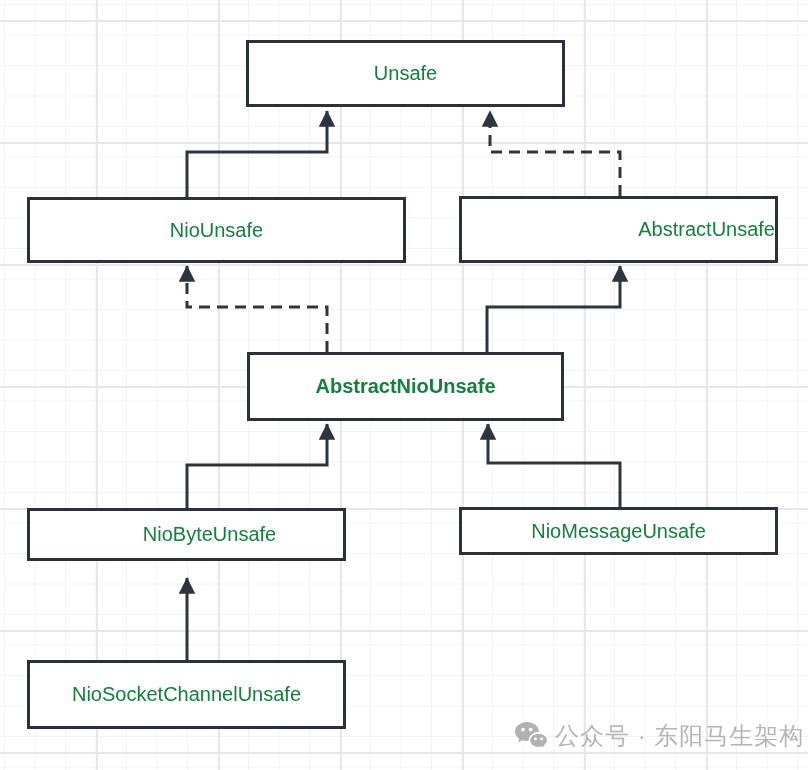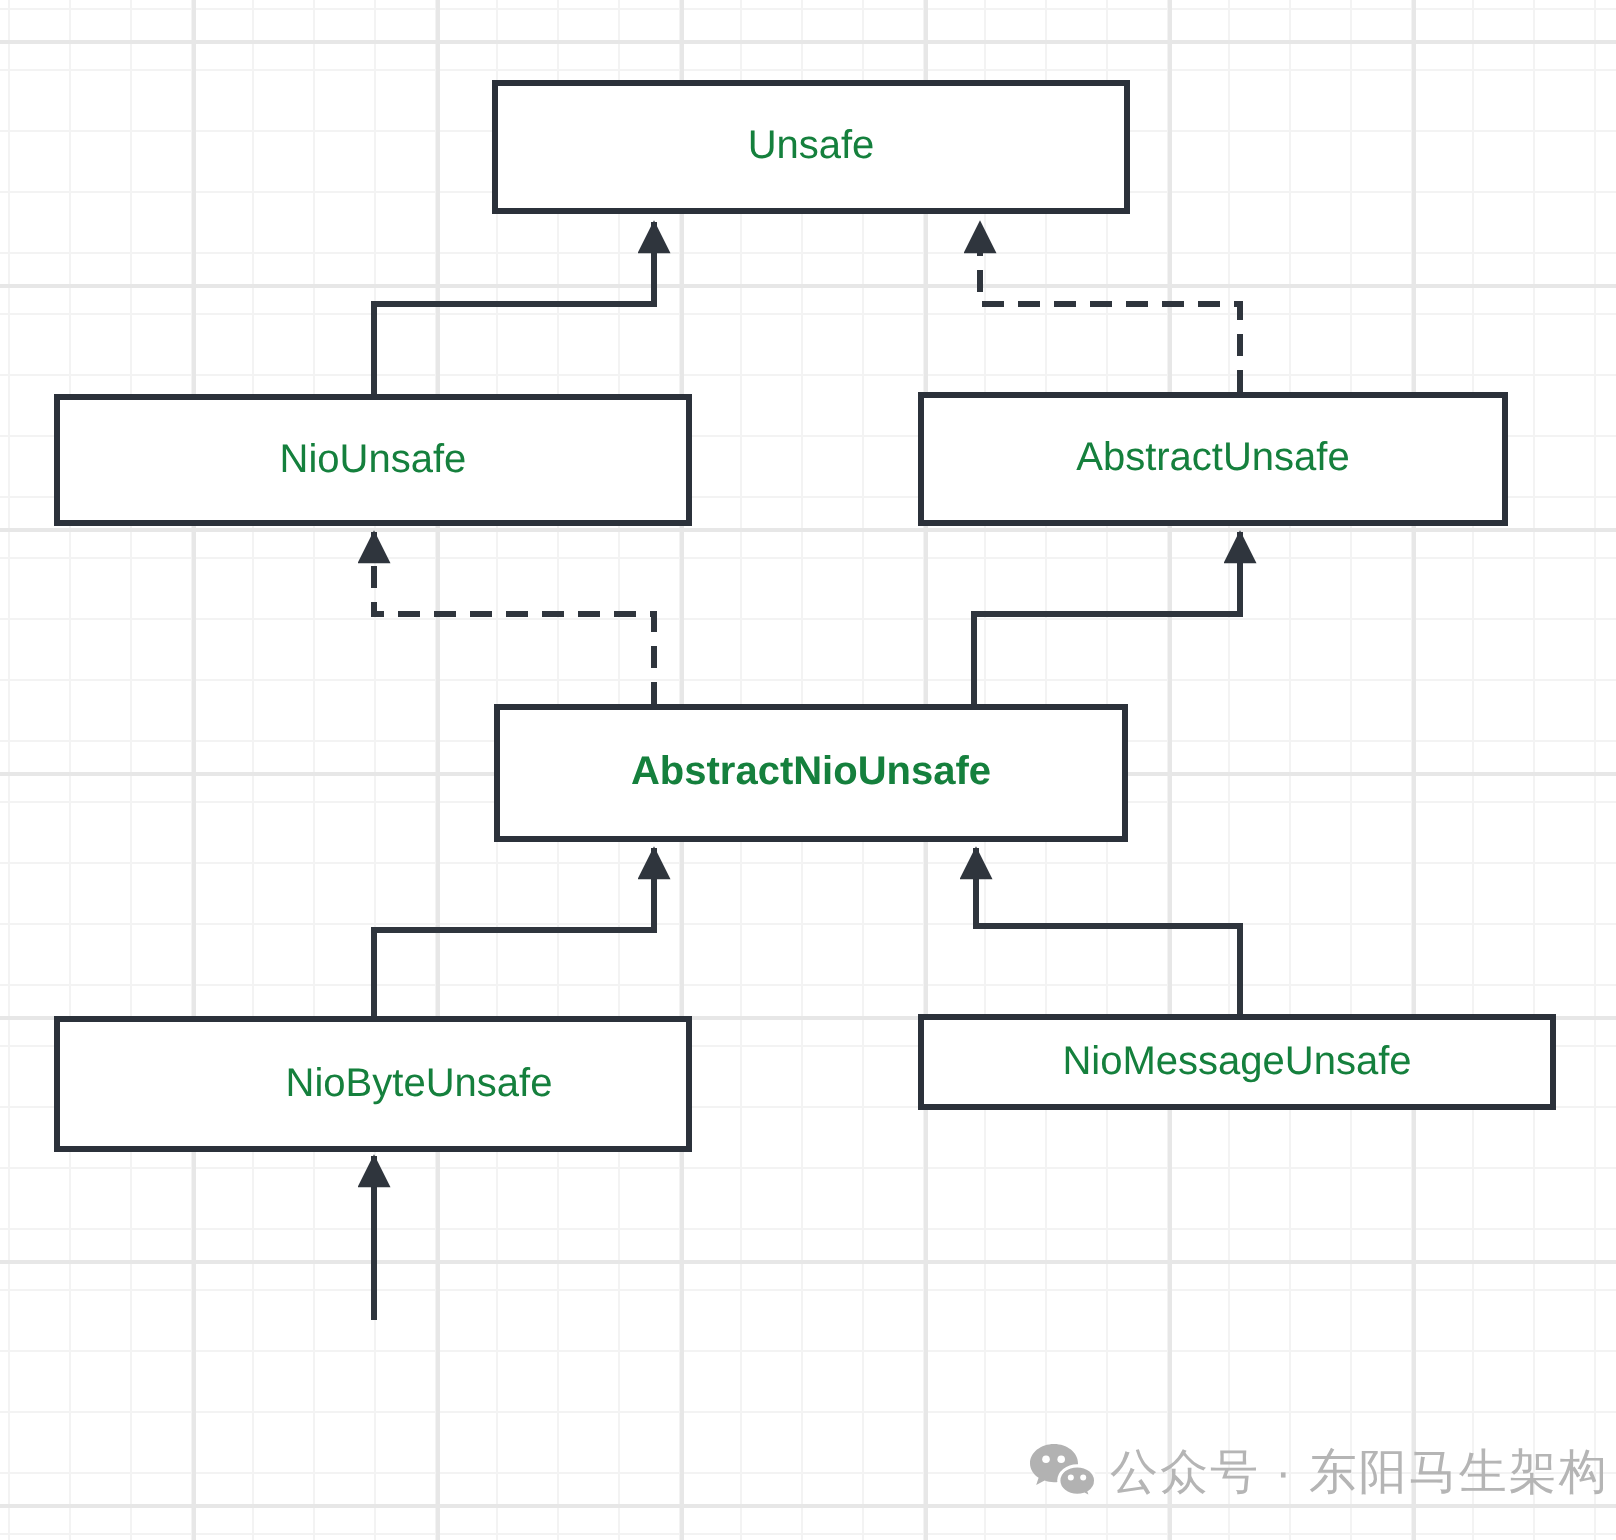--- a/index.html
+++ b/index.html
@@ -41,24 +41,24 @@
     background: #ffffff;
     border: 3px solid #2b313a;
     display: flex;
     align-items: center;
     justify-content: center;
     font-size: 20px;
     color: #15803d;
     white-space: nowrap;
   }
   .node-unsafe                     { left: 246px; top: 40px;  width: 319px; height: 67px; }
-  .node-nio-unsafe                 { left: 27px;  top: 197px; width: 319px; height: 66px; }
-  .node-abstract-unsafe            { left: 459px; top: 196px; width: 295px; height: 67px; }
+  .node-nio-unsafe                 { left: 27px;  top: 197px; width: 379px; height: 66px; }
+  .node-abstract-unsafe            { left: 459px; top: 196px; width: 319px; height: 67px; justify-content: flex-end; }
   .node-abstract-nio-unsafe        { left: 247px; top: 352px; width: 317px; height: 69px; font-weight: bold; }
-  .node-nio-byte-unsafe            { left: 27px;  top: 508px; width: 319px; height: 68px; padding-left: 46px; }
+  .node-nio-byte-unsafe            { left: 27px;  top: 508px; width: 319px; height: 53px; padding-left: 46px; }
   .node-nio-message-unsafe         { left: 459px; top: 507px; width: 319px; height: 48px; }
   .node-nio-socket-channel-unsafe  { left: 27px;  top: 660px; width: 319px; height: 69px; }
   .watermark {
     position: absolute;
     left: 514px;
     top: 720px;
     display: flex;
     align-items: center;
     gap: 7px;
     color: #b5b5b5;
@@ -100,20 +100,23 @@
   </div>
   <div class="node node-abstract-nio-unsafe">
     <span>AbstractNioUnsafe</span>
   </div>
   <div class="node node-nio-byte-unsafe">
     <span>NioByteUnsafe</span>
   </div>
   <div class="node node-nio-message-unsafe">
     <span>NioMessageUnsafe</span>
   </div>
+  <div class="node node-nio-socket-channel-unsafe">
+    <span>NioSocketChannelUnsafe</span>
+  </div>
 
   <div class="watermark">
     <svg width="34" height="31" viewBox="0 0 34 31">
       <path fill="#b2b2b2" d="M13,1 C6.4,1 1,5.3 1,10.6 C1,13.6 2.7,16.2 5.3,17.9 L4.1,21.5 L8.3,19.3 C9.7,19.8 11.3,20.1 13,20.1 C19.6,20.1 25,15.8 25,10.6 C25,5.3 19.6,1 13,1 z"></path>
       <circle cx="9" cy="8.6" r="1.9" fill="#ffffff"></circle>
       <circle cx="16.6" cy="8.6" r="1.9" fill="#ffffff"></circle>
       <path fill="#b2b2b2" stroke="#ffffff" stroke-width="1.6" d="M24.6,11.9 C19.5,11.9 15.4,15.2 15.4,19.3 C15.4,23.4 19.5,26.7 24.6,26.7 C25.9,26.7 27.1,26.5 28.2,26.1 L31.6,27.9 L30.6,25 C32.6,23.7 33.8,21.6 33.8,19.3 C33.8,15.2 29.7,11.9 24.6,11.9 z"></path>
       <circle cx="21.4" cy="17.8" r="1.5" fill="#ffffff"></circle>
       <circle cx="27.6" cy="17.8" r="1.5" fill="#ffffff"></circle>
     </svg>

